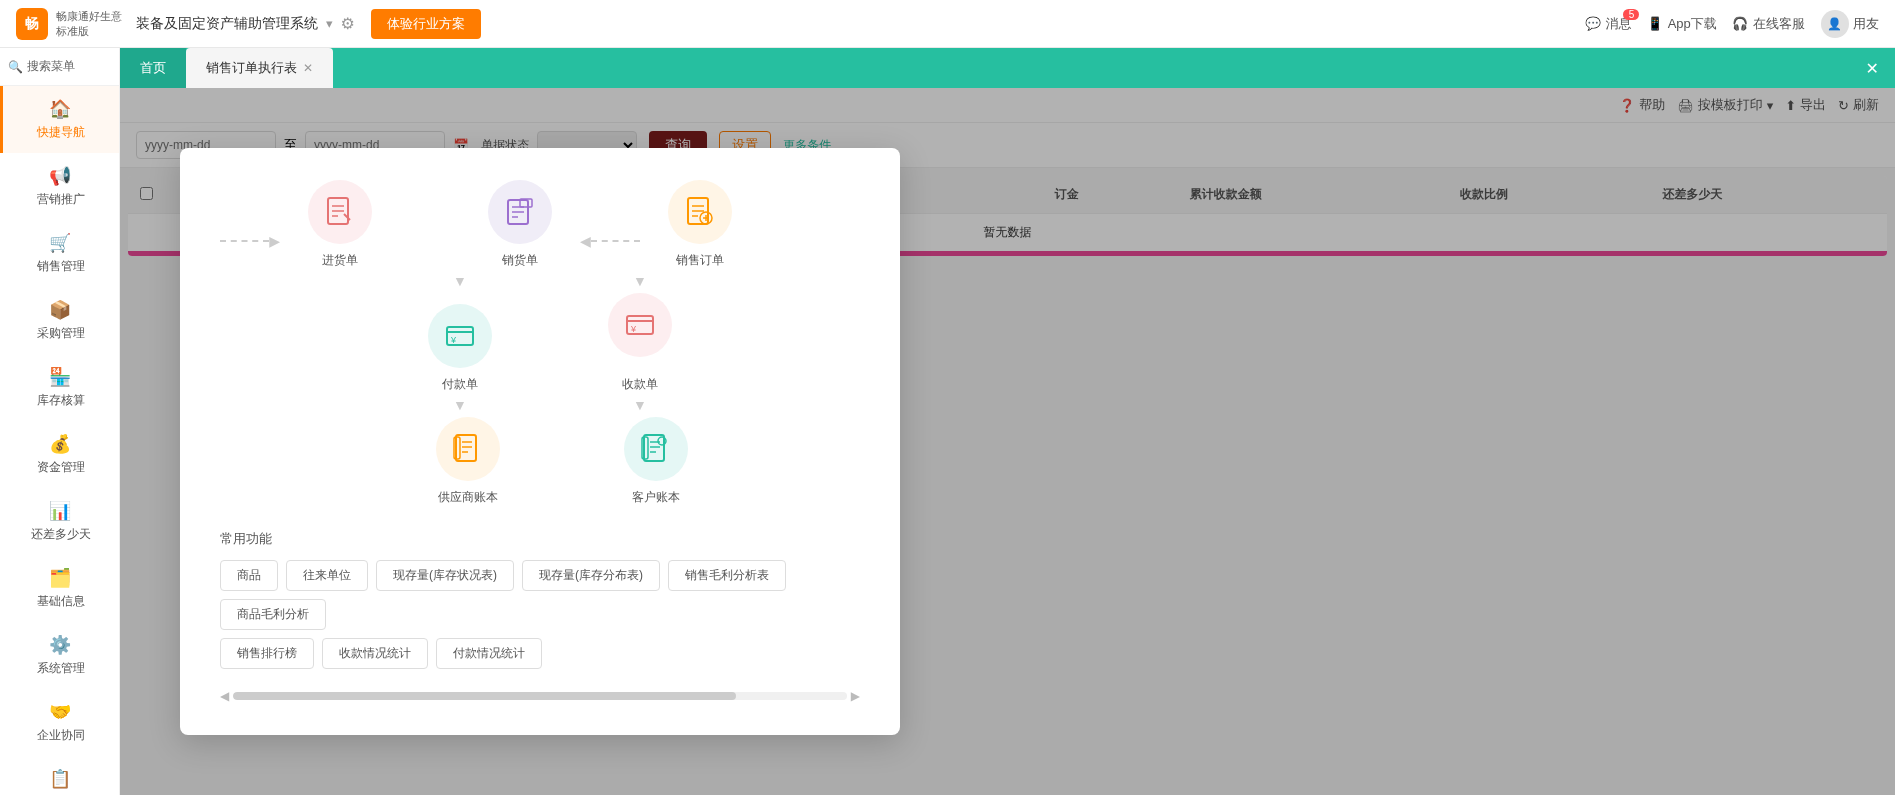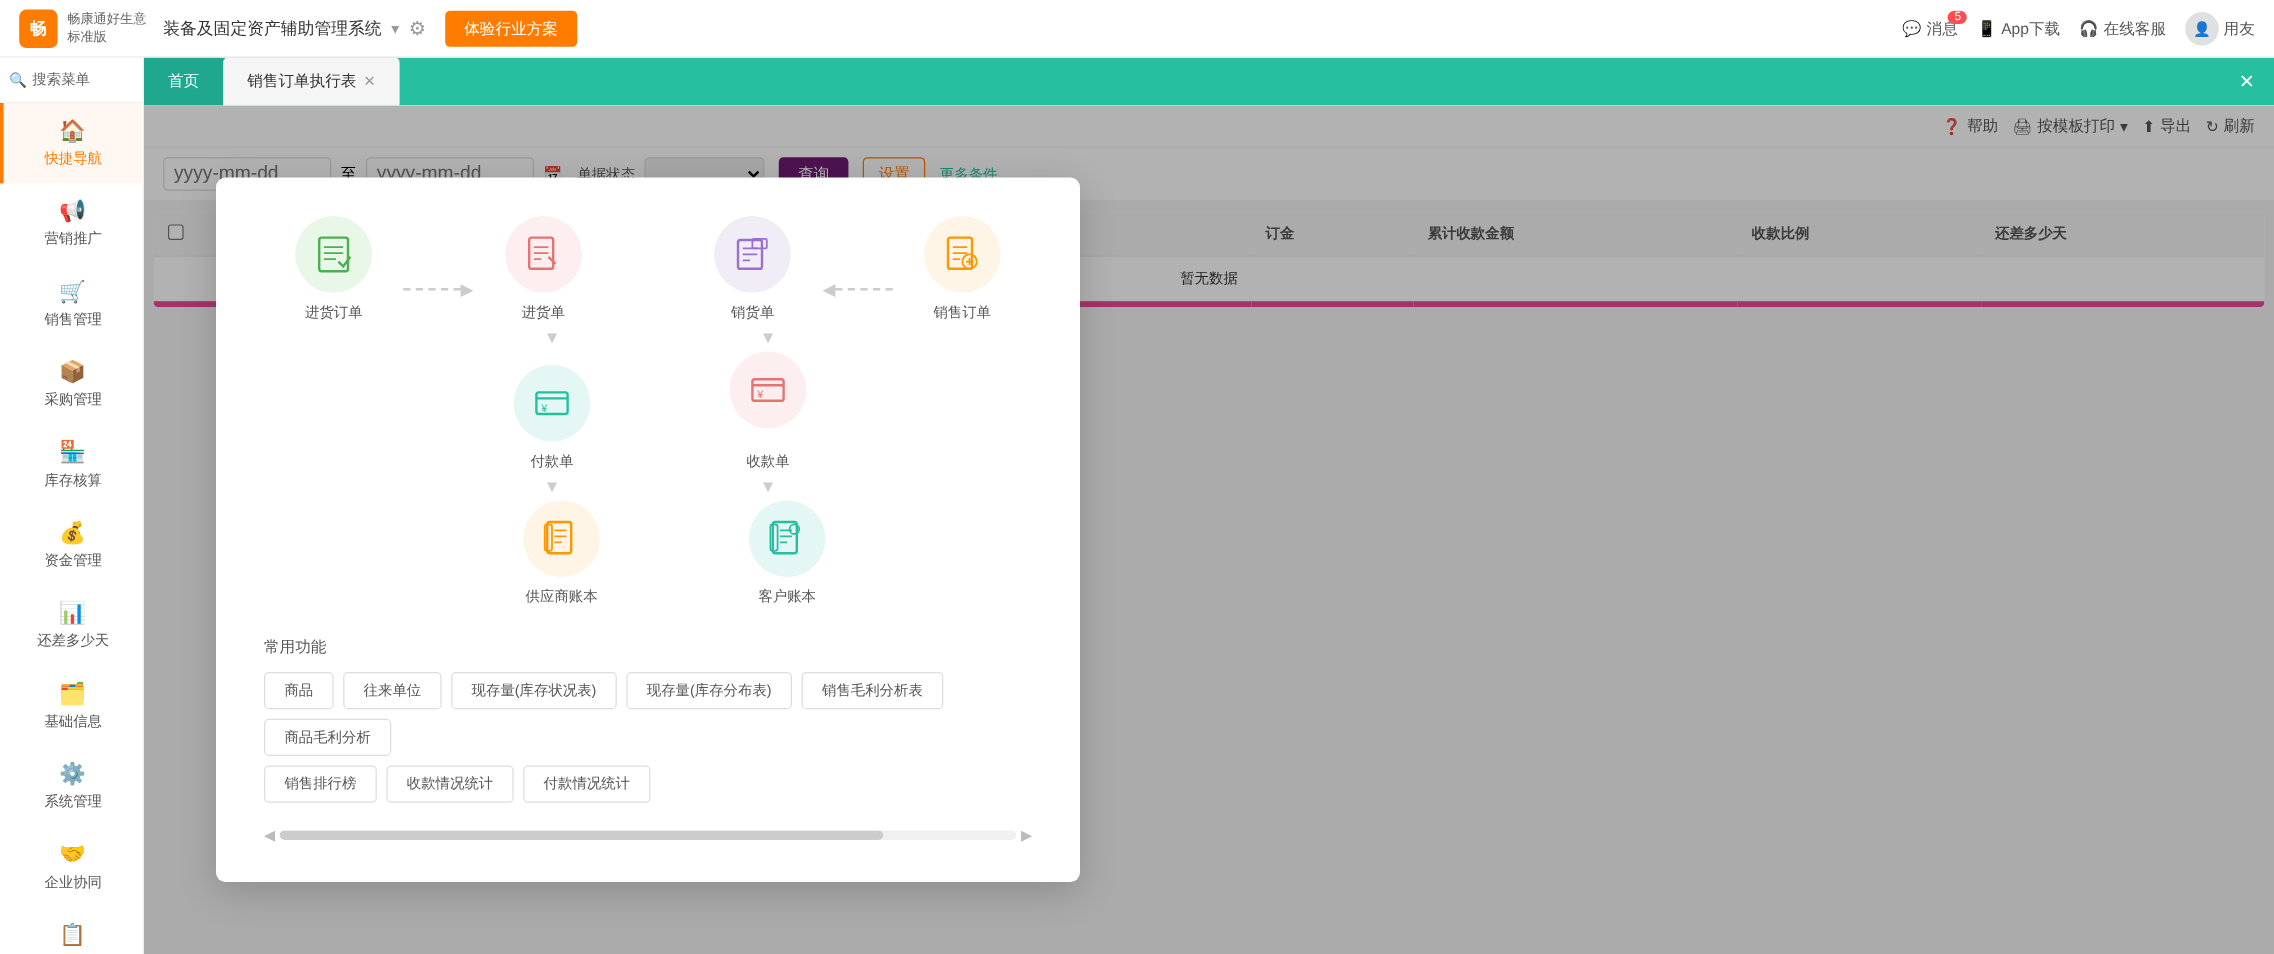--- a/index.html
+++ b/index.html
@@ -52,25 +52,25 @@
     .page-content { flex: 1; overflow: auto; background: #f5f5f5; padding: 0; position: relative; }
 
     
     .toolbar-row { display: flex; align-items: center; padding: 8px 16px; background: #fff; gap: 16px; border-bottom: 1px solid #eee; }
     .toolbar-right { margin-left: auto; display: flex; align-items: center; gap: 12px; }
     .toolbar-btn { display: flex; align-items: center; gap: 4px; color: #555; font-size: 13px; cursor: pointer; }
 
     
     .filter-row { display: flex; align-items: center; padding: 8px 16px; background: #fff; gap: 12px; border-bottom: 1px solid #eee; }
     .filter-input-group { display: flex; align-items: center; gap: 8px; }
-    .filter-input { border: 1px solid #ddd; border-radius: 4px; padding: 4px 8px; font-size: 16px; height: 28px; width: 120px; color: #999; }
+    .filter-input { border: 1px solid #ddd; border-radius: 4px; padding: 4px 8px; font-size: 12px; height: 28px; width: 120px; color: #999; }
     .filter-input-date { width: 140px; }
     .filter-select { border: 1px solid #ddd; border-radius: 4px; padding: 4px 8px; font-size: 12px; height: 28px; width: 100px; }
     .filter-label { font-size: 12px; color: #555; }
-    .filter-query-btn { background: #701a75; color: white; border: none; padding: 4px 16px; border-radius: 4px; cursor: pointer; height: 28px; font-size: 13px; }
+    .filter-query-btn { background: #7f1d1d; color: white; border: none; padding: 4px 16px; border-radius: 4px; cursor: pointer; height: 28px; font-size: 13px; }
     .filter-set-btn { background: #fff; color: #ff7c00; border: 1px solid #ff7c00; padding: 4px 12px; border-radius: 4px; cursor: pointer; height: 28px; font-size: 13px; }
     .more-conditions { color: #26bfa0; font-size: 12px; cursor: pointer; }
 
     
     .table-container { background: #fff; margin: 8px; border-radius: 4px; overflow: auto; }
     .data-table { width: 100%; border-collapse: collapse; }
     .data-table th { background: #f5f5f5; padding: 10px 12px; text-align: left; font-size: 12px; color: #555; border-bottom: 1px solid #eee; white-space: nowrap; }
     .data-table td { padding: 10px 12px; font-size: 12px; color: #333; border-bottom: 5px solid #ec4899; }
     .no-data { text-align: center; padding: 60px; color: #999; font-size: 14px; }
 
@@ -270,32 +270,20 @@
           </table>
         </div>
 
         <div class="modal-overlay">
           <div class="modal">
 
             <div style="margin-bottom: 24px;">
 
               <div style="display: flex; align-items: flex-end; justify-content: flex-start; gap: 0; margin-bottom: 4px;">
 
-                <div class="flow-col" style="width: 120px; align-items: center;">
-                  <div class="flow-circle green" style="width:64px;height:64px;border-radius:50%;background:#e8f7e8;display:flex;align-items:center;justify-content:center;font-size:28px;">
-                    <svg width="32" height="32" viewBox="0 0 32 32">
-                        <rect x="4" y="2" width="24" height="28" rx="2" fill="none" stroke="#4caf50" stroke-width="2"></rect>
-                        <line x1="8" y1="10" x2="24" y2="10" stroke="#4caf50" stroke-width="1.5"></line>
-                        <line x1="8" y1="15" x2="24" y2="15" stroke="#4caf50" stroke-width="1.5"></line>
-                        <line x1="8" y1="20" x2="18" y2="20" stroke="#4caf50" stroke-width="1.5"></line>
-                        <polyline points="20,22 24,26 30,18" fill="none" stroke="#4caf50" stroke-width="2"></polyline>
-                      </svg>
-                  </div>
-                  <span class="flow-label" style="margin-top:8px;">进货订单</span>
-                </div>
 
                 <div style="display:flex;align-items:center;padding-bottom:20px;width:60px;">
                   <div style="border-top:2px dashed #ccc;width:100%;"></div>
                   <span style="color:#ccc;font-size:14px;">▶</span>
                 </div>
 
                 <div class="flow-col" style="width: 120px; align-items: center;">
                   <div class="flow-circle pink" style="width:64px;height:64px;border-radius:50%;background:#fdeef0;display:flex;align-items:center;justify-content:center;font-size:28px;">
                     <svg width="32" height="32" viewBox="0 0 32 32">
                         <rect x="4" y="2" width="20" height="26" rx="2" fill="none" stroke="#e57373" stroke-width="2"></rect>

